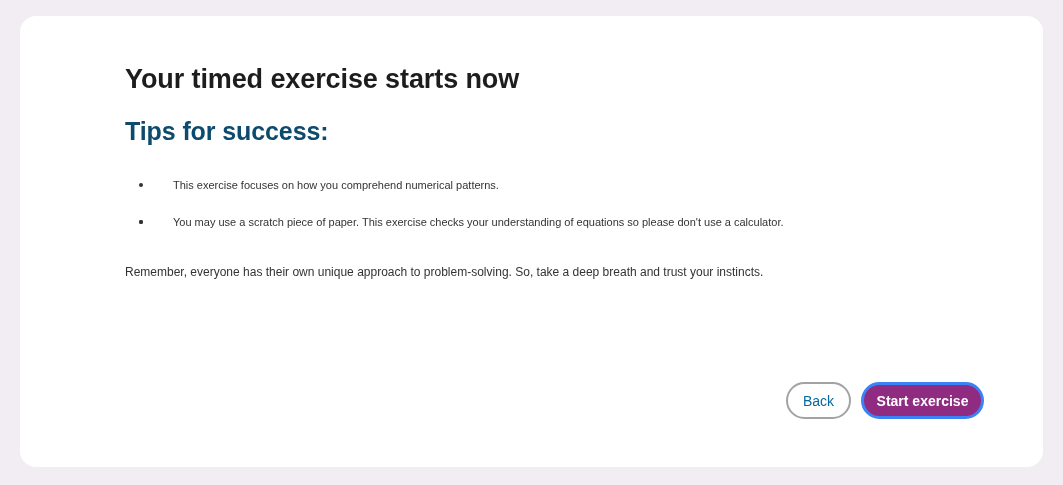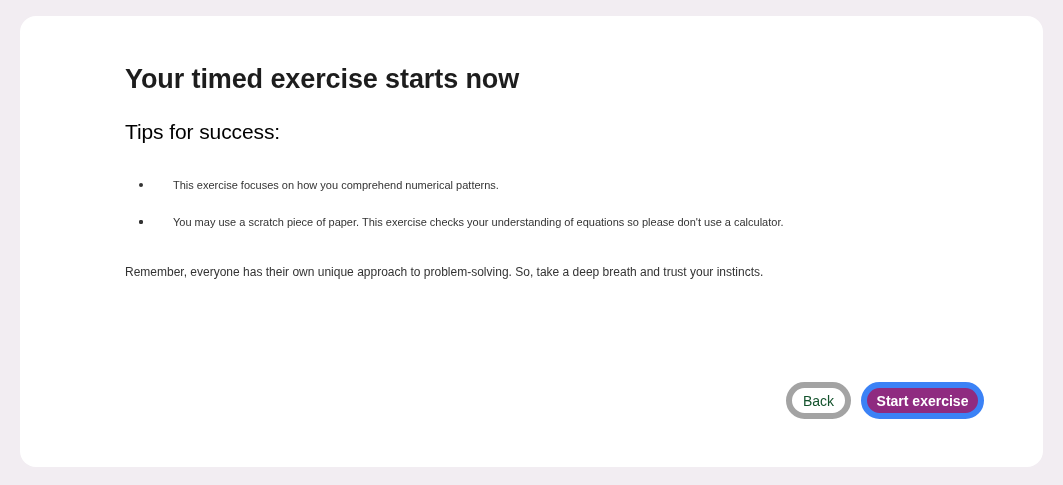--- a/index.html
+++ b/index.html
@@ -46,24 +46,24 @@
     font-size: 27px;
     line-height: 34px;
     font-weight: bold;
     color: #1d1d1d;
     letter-spacing: -0.1px;
   }
 
   .subtitle {
     margin: 0;
     padding-top: 22px;
-    font-size: 21px;
+    font-size: 25px;
     line-height: 27px;
-    font-weight: normal;
-    color: #000000;
+    font-weight: bold;
+    color: #0c4a6e;
     letter-spacing: -0.1px;
   }
 
   .tips-list {
     list-style: none;
     margin: 0;
     padding: 0;
     padding-top: 29px;
   }
 
@@ -117,29 +117,29 @@
     display: inline-flex;
     align-items: center;
     justify-content: center;
     box-sizing: border-box;
     white-space: nowrap;
   }
 
   .btn-secondary {
     width: 65px;
     background: #ffffff;
-    border: 6px solid #a3a3a3;
-    color: #14532d;
+    border: 2px solid #a3a3a3;
+    color: #0369a1;
     font-weight: normal;
   }
 
   .btn-primary {
     width: 123px;
     background: #8f2b80;
-    border: 6px solid #3b82f6;
+    border: 3px solid #3b82f6;
     color: #ffffff;
     font-weight: bold;
   }
 </style>
 </head>
 <body>
 
 <div class="page">
   <div class="card">
 

